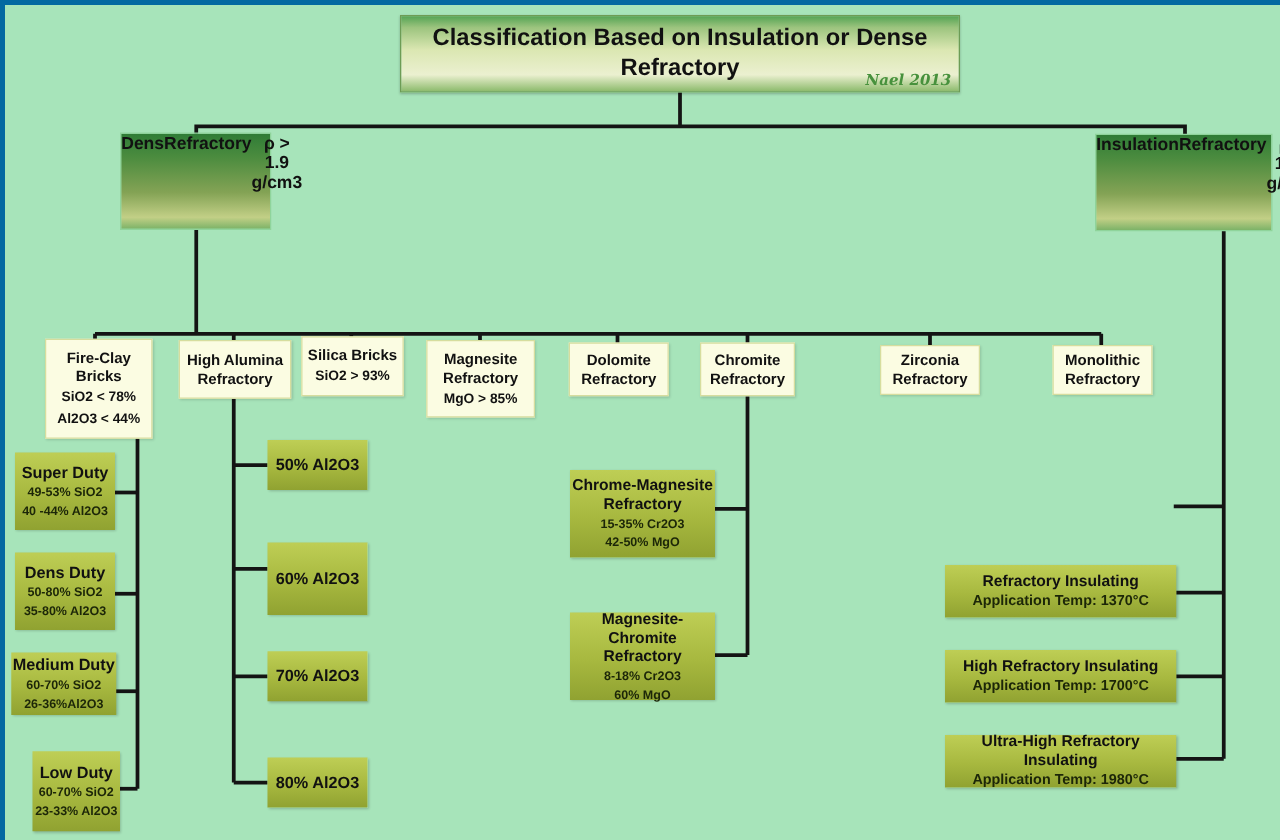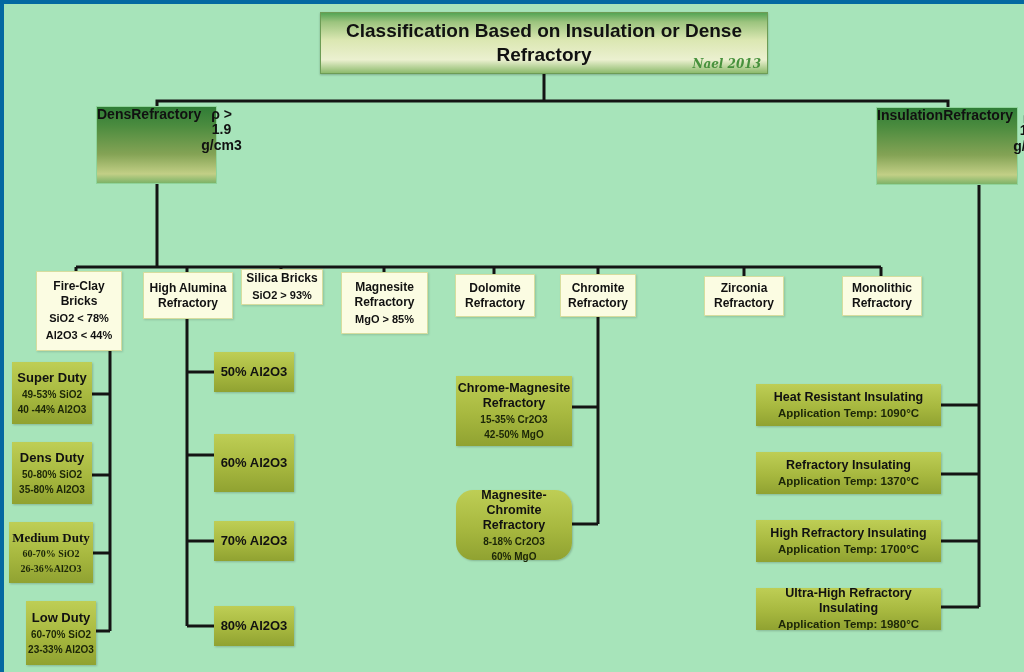--- a/index.html
+++ b/index.html
@@ -117,21 +117,21 @@
   <div class="node cat-box" style="left:32px;top:267px;width:86px;height:80px;">
     <span>Fire-Clay</span>
     <span>Bricks</span>
     <span class="detail">SiO2 &lt; 78%</span>
     <span class="detail">Al2O3 &lt; 44%</span>
   </div>
   <div class="node cat-box" style="left:139px;top:268px;width:90px;height:47px;">
     <span>High Alumina</span>
     <span>Refractory</span>
   </div>
-  <div class="node cat-box" style="left:237px;top:265px;width:82px;height:36px;">
+  <div class="node cat-box" style="left:237px;top:265px;width:82px;height:48px;">
     <span>Silica  Bricks</span>
     <span class="detail">SiO2 &gt; 93%</span>
   </div>
   <div class="node cat-box" style="left:337px;top:268px;width:87px;height:62px;">
     <span>Magnesite</span>
     <span>Refractory</span>
     <span class="detail">MgO &gt; 85%</span>
   </div>
   <div class="node cat-box" style="left:451px;top:270px;width:80px;height:43px;">
     <span>Dolomite</span>
@@ -153,21 +153,21 @@
   <div class="node olive-box" style="left:8px;top:358px;width:80px;height:62px;">
     <span>Super Duty</span>
     <span class="detail">49-53% SiO2</span>
     <span class="detail">40 -44% Al2O3</span>
   </div>
   <div class="node olive-box" style="left:8px;top:438px;width:80px;height:62px;">
     <span>Dens Duty</span>
     <span class="detail">50-80% SiO2</span>
     <span class="detail">35-80% Al2O3</span>
   </div>
-  <div class="node olive-box" style="left:5px;top:518px;width:84px;height:61px;font-family:Liberation Serif, serif;">
+  <div class="node olive-box" style="left:5px;top:518px;width:84px;height:50px;">
     <span>Medium  Duty</span>
     <span class="detail">60-70% SiO2</span>
     <span class="detail">26-36%Al2O3</span>
   </div>
   <div class="node olive-box" style="left:22px;top:597px;width:70px;height:64px;">
     <span>Low Duty</span>
     <span class="detail">60-70% SiO2</span>
     <span class="detail">23-33% Al2O3</span>
   </div>
 
@@ -183,31 +183,27 @@
   <div class="node olive-box" style="left:210px;top:602px;width:80px;height:40px;">
     <span>80% Al2O3</span>
   </div>
 
   <div class="node olive-box" style="left:452px;top:372px;width:116px;height:70px;font-size:12.5px;">
     <span>Chrome-Magnesite</span>
     <span class="name2">Refractory</span>
     <span class="detail">15-35% Cr2O3</span>
     <span class="detail">42-50% MgO</span>
   </div>
-  <div class="node olive-box" style="left:452px;top:486px;width:116px;height:70px;font-size:12.5px;border-radius:17px;">
+  <div class="node olive-box" style="left:452px;top:486px;width:116px;height:70px;font-size:12.5px;">
     <span>Magnesite-Chromite</span>
     <span class="name2">Refractory</span>
     <span class="detail">8-18% Cr2O3</span>
     <span class="detail">60% MgO</span>
   </div>
 
-  <div class="node olive-box ins-box" style="top:380px;">
-    <span>Heat Resistant Insulating</span>
-    <span class="detail">Application Temp: 1090°C</span>
-  </div>
   <div class="node olive-box ins-box" style="top:448px;">
     <span>Refractory Insulating</span>
     <span class="detail">Application Temp: 1370°C</span>
   </div>
   <div class="node olive-box ins-box" style="top:516px;">
     <span>High Refractory Insulating</span>
     <span class="detail">Application Temp: 1700°C</span>
   </div>
   <div class="node olive-box ins-box" style="top:584px;justify-content:center;">
     <span>Ultra-High Refractory Insulating</span>

